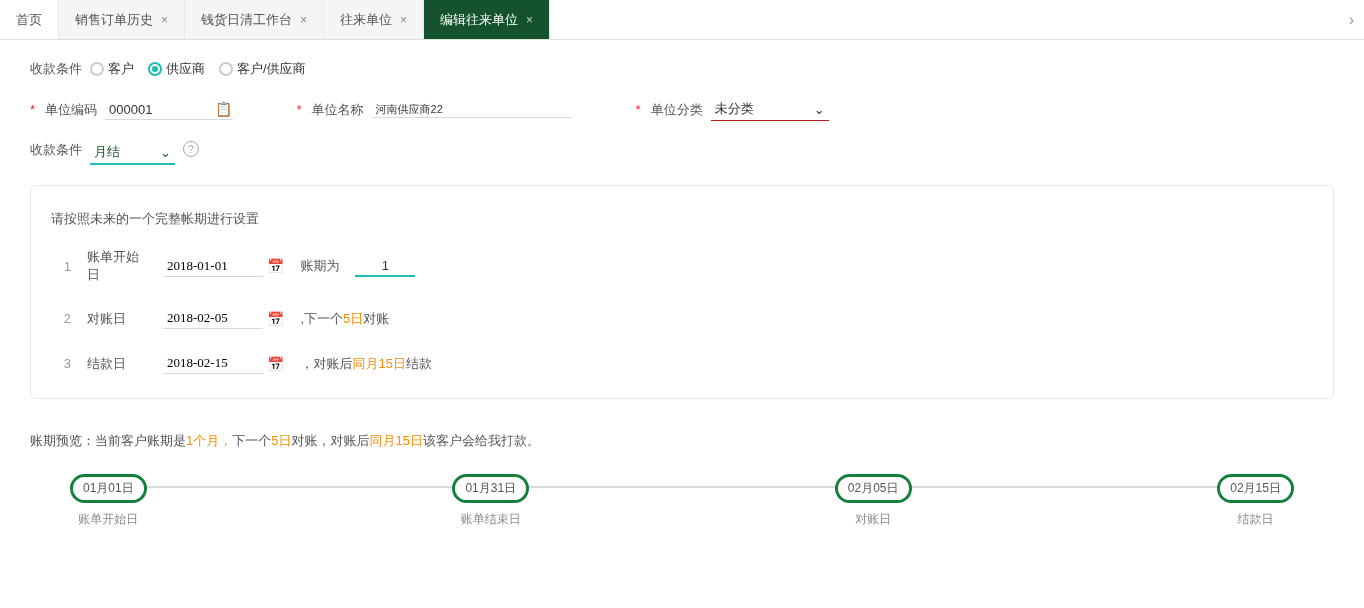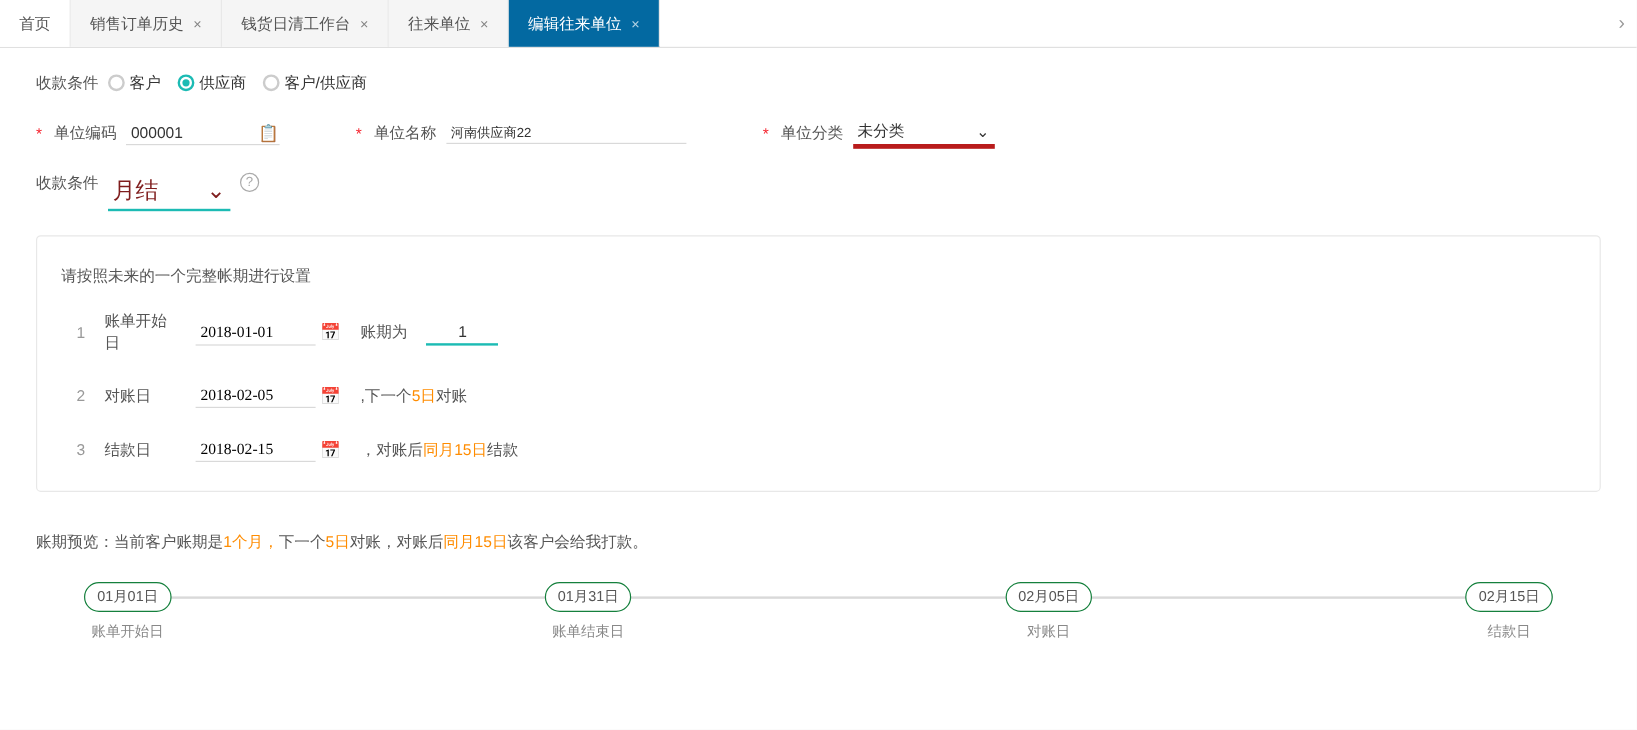--- a/index.html
+++ b/index.html
@@ -20,21 +20,21 @@
       padding: 0 16px;
       cursor: pointer;
       font-size: 13px;
       color: #555;
       border-right: 1px solid #e8e8e8;
       white-space: nowrap;
       gap: 6px;
       background: #f5f5f5;
     }
     .tab-item.active {
-      background: #0369a1;
+      background: #14532d;
       color: #fff;
     }
     .tab-item:first-child {
       background: #fff;
       border-right: 1px solid #e8e8e8;
     }
     .tab-close {
       font-size: 12px;
       margin-left: 2px;
       opacity: 0.7;
@@ -131,21 +131,21 @@
       padding: 2px 4px;
       font-size: 11px;
       color: #333;
       outline: none;
       width: 200px;
       background: transparent;
     }
     .select-field {
       display: flex;
       align-items: center;
-      border-bottom: 4px solid #b91c1c;
+      border-bottom: 1px solid #b91c1c;
       cursor: pointer;
       padding: 2px 4px;
       gap: 60px;
     }
     .select-field span { font-size: 13px; color: #333; }
     .select-arrow { color: #1cbbb4; font-size: 16px; }
 
     
     .payment-row {
       display: flex;
@@ -154,21 +154,21 @@
       margin-bottom: 20px;
     }
     .payment-select {
       display: flex;
       align-items: center;
       border-bottom: 2px solid #1cbbb4;
       cursor: pointer;
       padding: 2px 4px;
       gap: 40px;
     }
-    .payment-select span { font-size: 19px; color: #7f1d1d; font-weight: 500; }
+    .payment-select span { font-size: 13px; color: #14532d; font-weight: 500; }
     .payment-arrow { color: #1cbbb4; font-size: 14px; }
     .help-icon {
       width: 16px;
       height: 16px;
       border-radius: 50%;
       border: 1px solid #aaa;
       display: flex;
       align-items: center;
       justify-content: center;
       font-size: 11px;
@@ -250,21 +250,21 @@
       margin-bottom: 24px;
     }
     .preview-text .orange { color: #ff8c00; }
     .timeline-point {
       display: flex;
       flex-direction: column;
       align-items: center;
       gap: 8px;
     }
     .timeline-tag {
-      border: 1px solid #15803d;
+      border: 3px solid #15803d;
       border-radius: 20px;
       padding: 3px 10px;
       font-size: 12px;
       color: #555;
       background: #fff;
       white-space: nowrap;
     }
     .timeline-label {
       font-size: 12px;
       color: #888;

